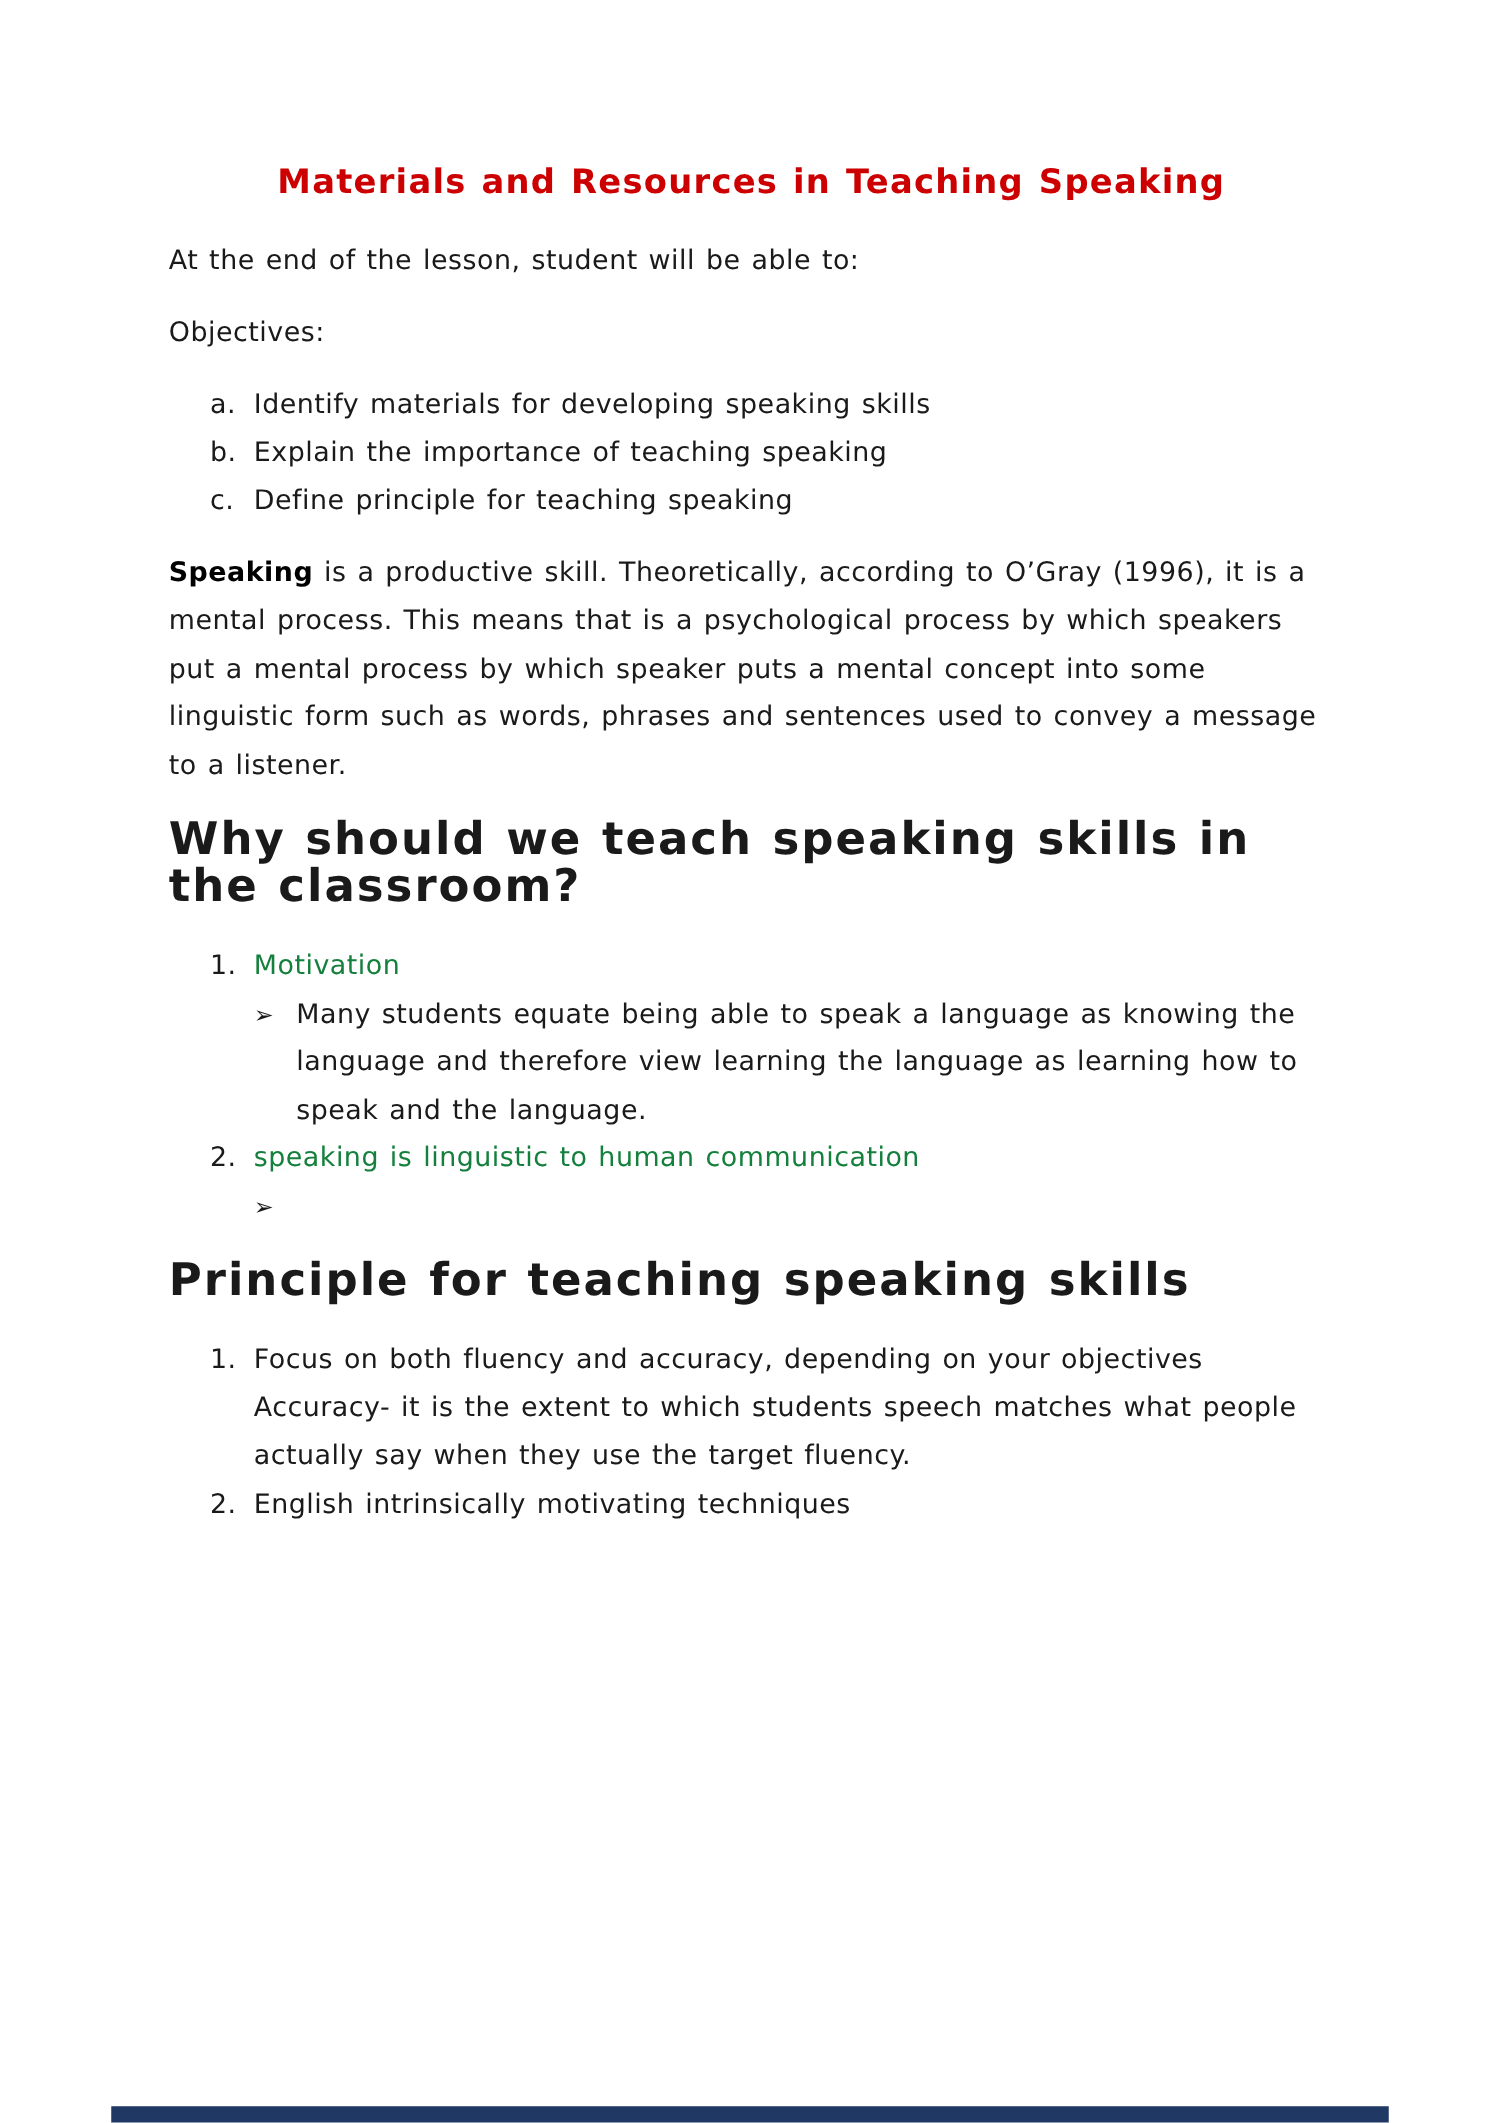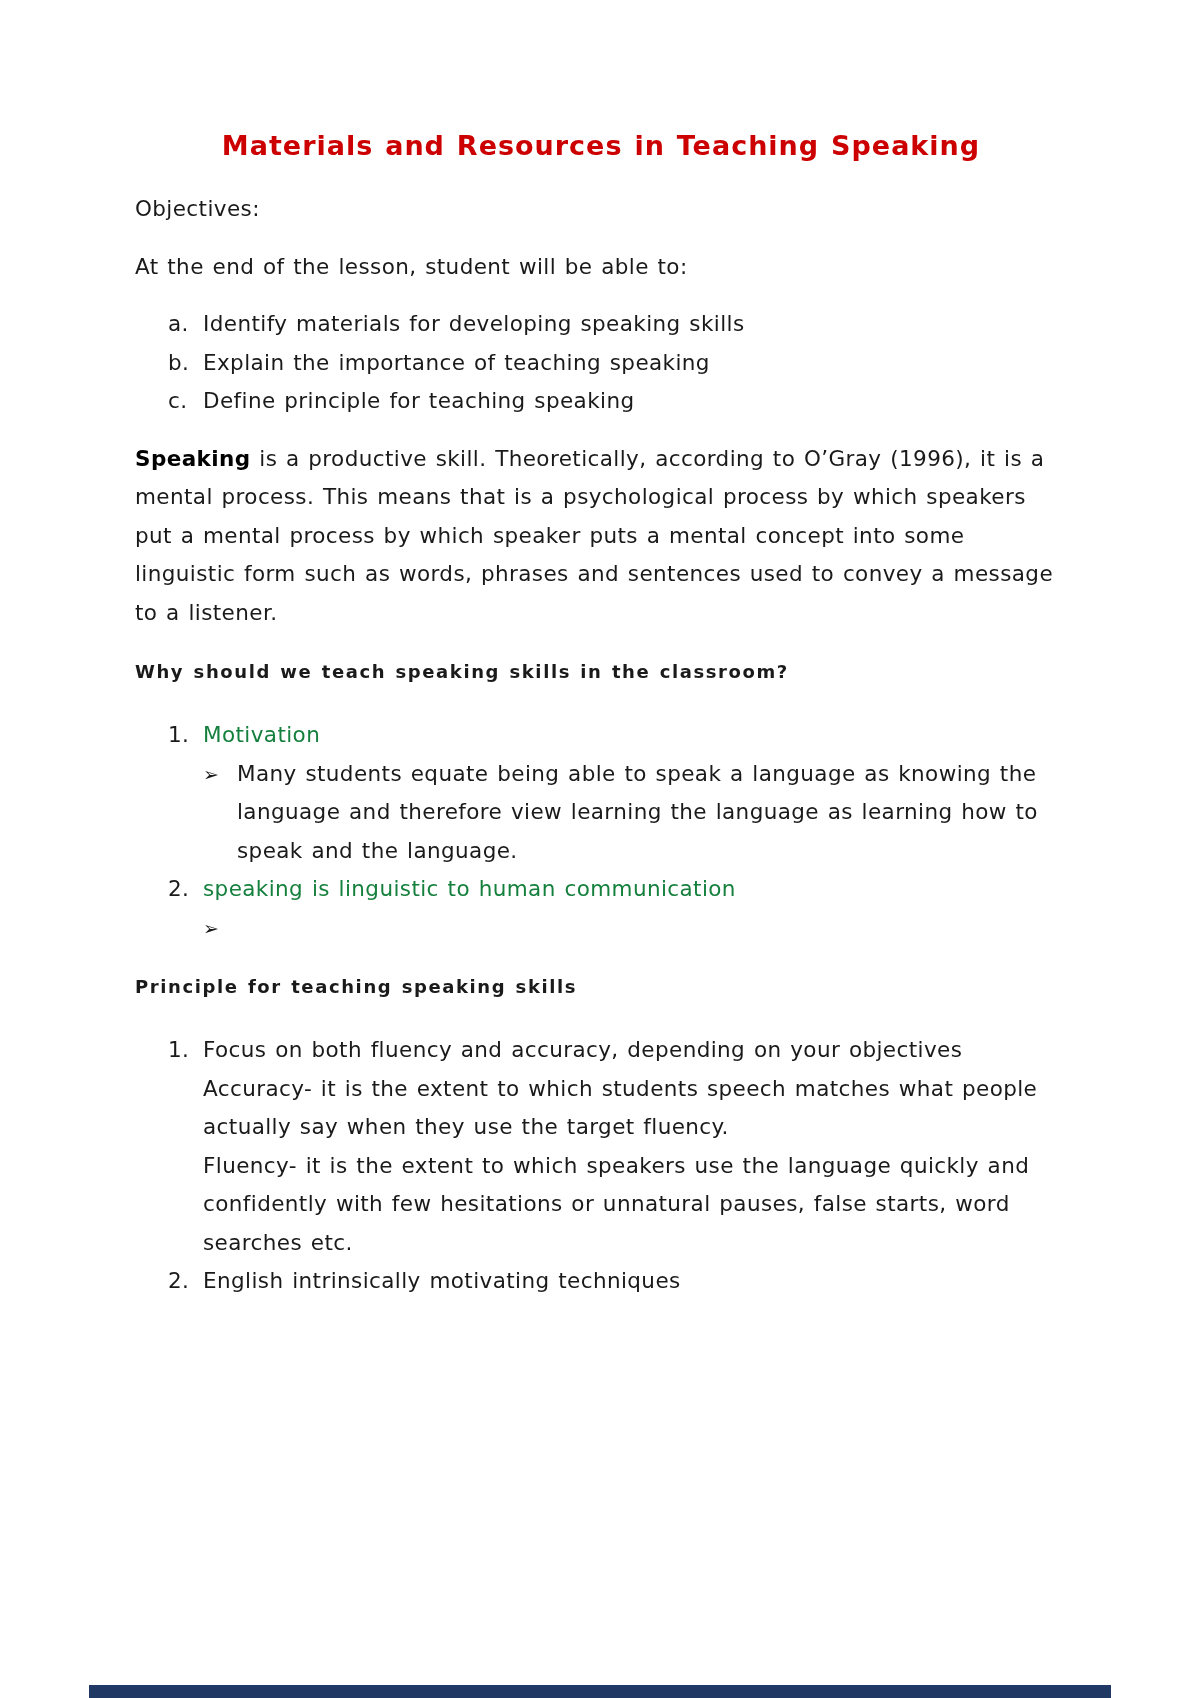--- a/index.html
+++ b/index.html
@@ -33,21 +33,21 @@
     font-weight: bold;
     color: #cc0000;
     text-align: center;
     letter-spacing: 1px;
     margin: 0 0 26px 0;
   }
   p.line { margin: 0 0 19px 0; }
   .para { margin: 0 0 19px 0; }
   .lead-red { color: #000000; font-weight: bold; }
   h2.section-heading {
-    font-size: 18px;
+    font-size: 36px;
     line-height: 38px;
     font-weight: bold;
     color: #1a1a1a;
     letter-spacing: 1.6px;
     margin: 21px 0 25px 0;
   }
   .list { margin: 0 0 19px 0; }
   .li-row { display: flex; align-items: flex-start; }
   .letter-list .li-row,
   .num-list .li-row { padding-left: 33px; }
@@ -76,23 +76,23 @@
   }
 </style>
 </head>
 <body>
 
 <div class="page">
   <div class="content">
 
     <h1 class="doc-title">Materials and Resources in Teaching Speaking</h1>
 
+    <p class="line">At the end of the lesson, student will be able to:</p>
+
     <p class="line">Objectives:</p>
-
-    <p class="line">At the end of the lesson, student will be able to:</p>
 
     <div class="list letter-list">
       <div class="li-row">
         <span class="marker">a.</span>
         <span class="li-text">Identify materials for developing speaking skills</span>
       </div>
       <div class="li-row">
         <span class="marker">b.</span>
         <span class="li-text">Explain the importance of teaching speaking</span>
       </div>
@@ -129,21 +129,20 @@
 
     <h2 class="section-heading">Principle for teaching speaking skills</h2>
 
     <div class="list num-list">
 
       <div class="li-row">
         <span class="marker">1.</span>
         <span class="li-text">
           <span class="sub-line">Focus on both fluency and accuracy, depending on your objectives</span>
           <span class="sub-line">Accuracy- it is the extent to which students speech matches what people actually say when they use the target fluency.</span>
-          <span class="sub-line">Fluency- it is the extent to which speakers use the language quickly and confidently with few hesitations or unnatural pauses, false starts, word searches etc.</span>
         </span>
       </div>
 
       <div class="li-row">
         <span class="marker">2.</span>
         <span class="li-text">English intrinsically motivating techniques</span>
       </div>
 
     </div>
 

